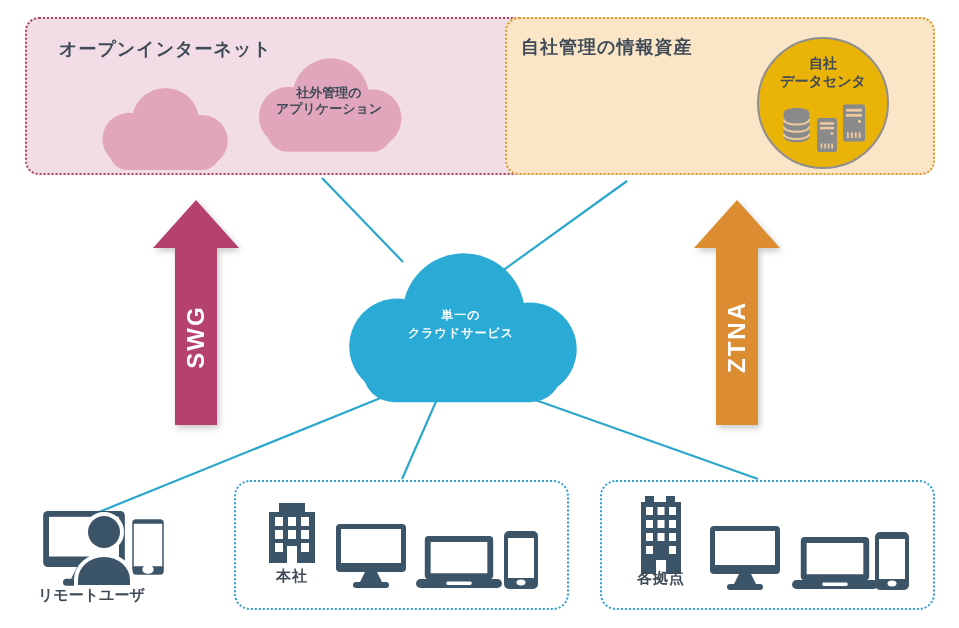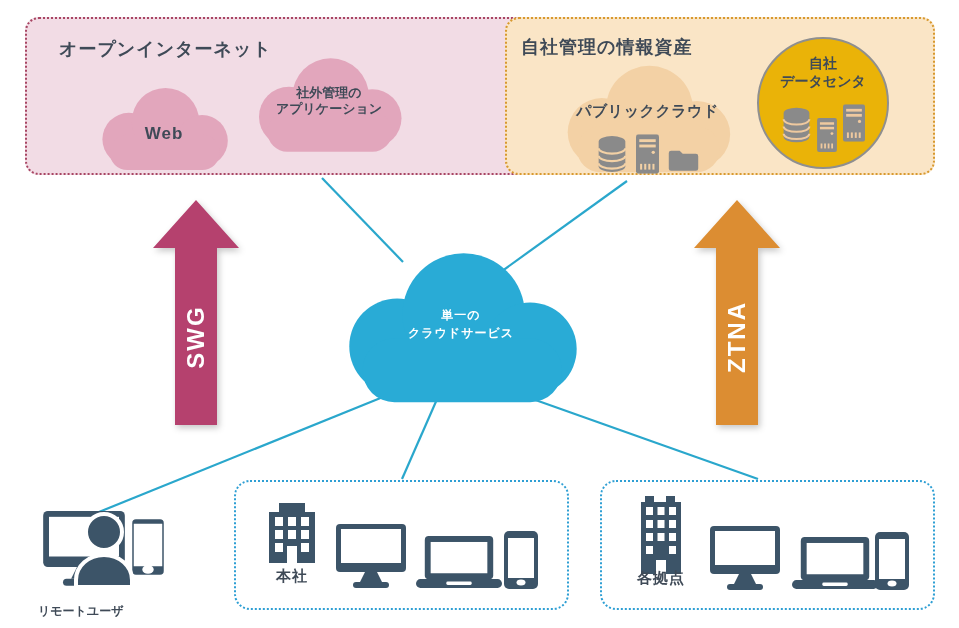--- a/index.html
+++ b/index.html
@@ -63,21 +63,21 @@
   .endpoint-box { position:absolute; top:480px; width:335px; height:130px; background:#fff;
                   border:2px dotted #2E9FD4; border-radius:16px; }
   .box-hq { left:234px; }
   .box-branch { left:600px; }
   .ep-label { position:absolute; font-weight:bold; font-size:15px; color:#3F4A57;
               text-align:center; letter-spacing:1px; }
   .dark-icon { color:#3C5468; position:absolute; }
 
   .remote-user { position:absolute; left:43px; top:501px; width:125px; height:86px; }
   .remote-user-label { position:absolute; left:38px; top:586px; width:130px;
-              font-weight:bold; font-size:12px; color:#3F4A57;margin-top:17px; }
+              font-weight:bold; font-size:15px; color:#3F4A57; }
 
   .hq-building { left:30px; top:21px; width:52px; height:60px; }
   .hq-name { left:18px; top:85px; width:76px; }
   .ep-monitor { left:100px; top:42px; width:70px; height:66px; }
   .ep-laptop  { left:180px; top:54px; width:86px; height:53px; }
   .ep-phone   { left:268px; top:49px; width:34px; height:58px; }
 
   .branch-building { left:36px; top:14px; width:46px; height:78px; }
   .branch-name { left:12px; top:87px; width:94px; }
   .box-branch .ep-monitor { left:108px; top:44px; }
@@ -179,50 +179,32 @@
     <line x1="438" y1="397" x2="402" y2="479"></line>
     <line x1="527" y1="397" x2="758" y2="479"></line>
   </svg>
 
   <section class="zone-box box-pink">
     <div class="box-title">オープンインターネット</div>
     <div class="cloud web-cloud">
       <svg class="cloud-shape" viewBox="0 0 200 120">
           <use href="#cloud" fill="#E2A6BC"></use>
         </svg>
-      <div class="cloud-label">Web</div>
     </div>
     <div class="cloud app-cloud">
       <svg class="cloud-shape" viewBox="0 0 200 120">
           <use href="#cloud" fill="#E2A6BC"></use>
         </svg>
       <div class="cloud-label">社外管理の
 アプリケーション</div>
     </div>
   </section>
 
   <section class="zone-box box-tan">
     <div class="box-title">自社管理の情報資産</div>
-    <div class="cloud public-cloud">
-      <svg class="cloud-shape" viewBox="0 0 200 120">
-          <use href="#cloud" fill="#F3D1A5"></use>
-        </svg>
-      <div class="cloud-label">パブリッククラウド</div>
-      <div class="icon-row on-tan">
-        <svg width="30" height="40" viewBox="0 0 36 46">
-            <use href="#db"></use>
-          </svg>
-        <svg width="23" height="40" viewBox="0 0 28 48">
-            <use href="#server"></use>
-          </svg>
-        <svg width="31" height="24" viewBox="0 0 40 30" style="margin-bottom:2px">
-            <use href="#folder"></use>
-          </svg>
-      </div>
-    </div>
     <div class="dc-circle">
       <div class="cloud-label">自社
 データセンタ</div>
       <div class="icon-row on-circle">
         <svg width="29" height="38" viewBox="0 0 36 46" style="margin-bottom:8px">
             <use href="#db"></use>
           </svg>
         <svg width="20" height="34" viewBox="0 0 28 48">
             <use href="#server"></use>
           </svg>

